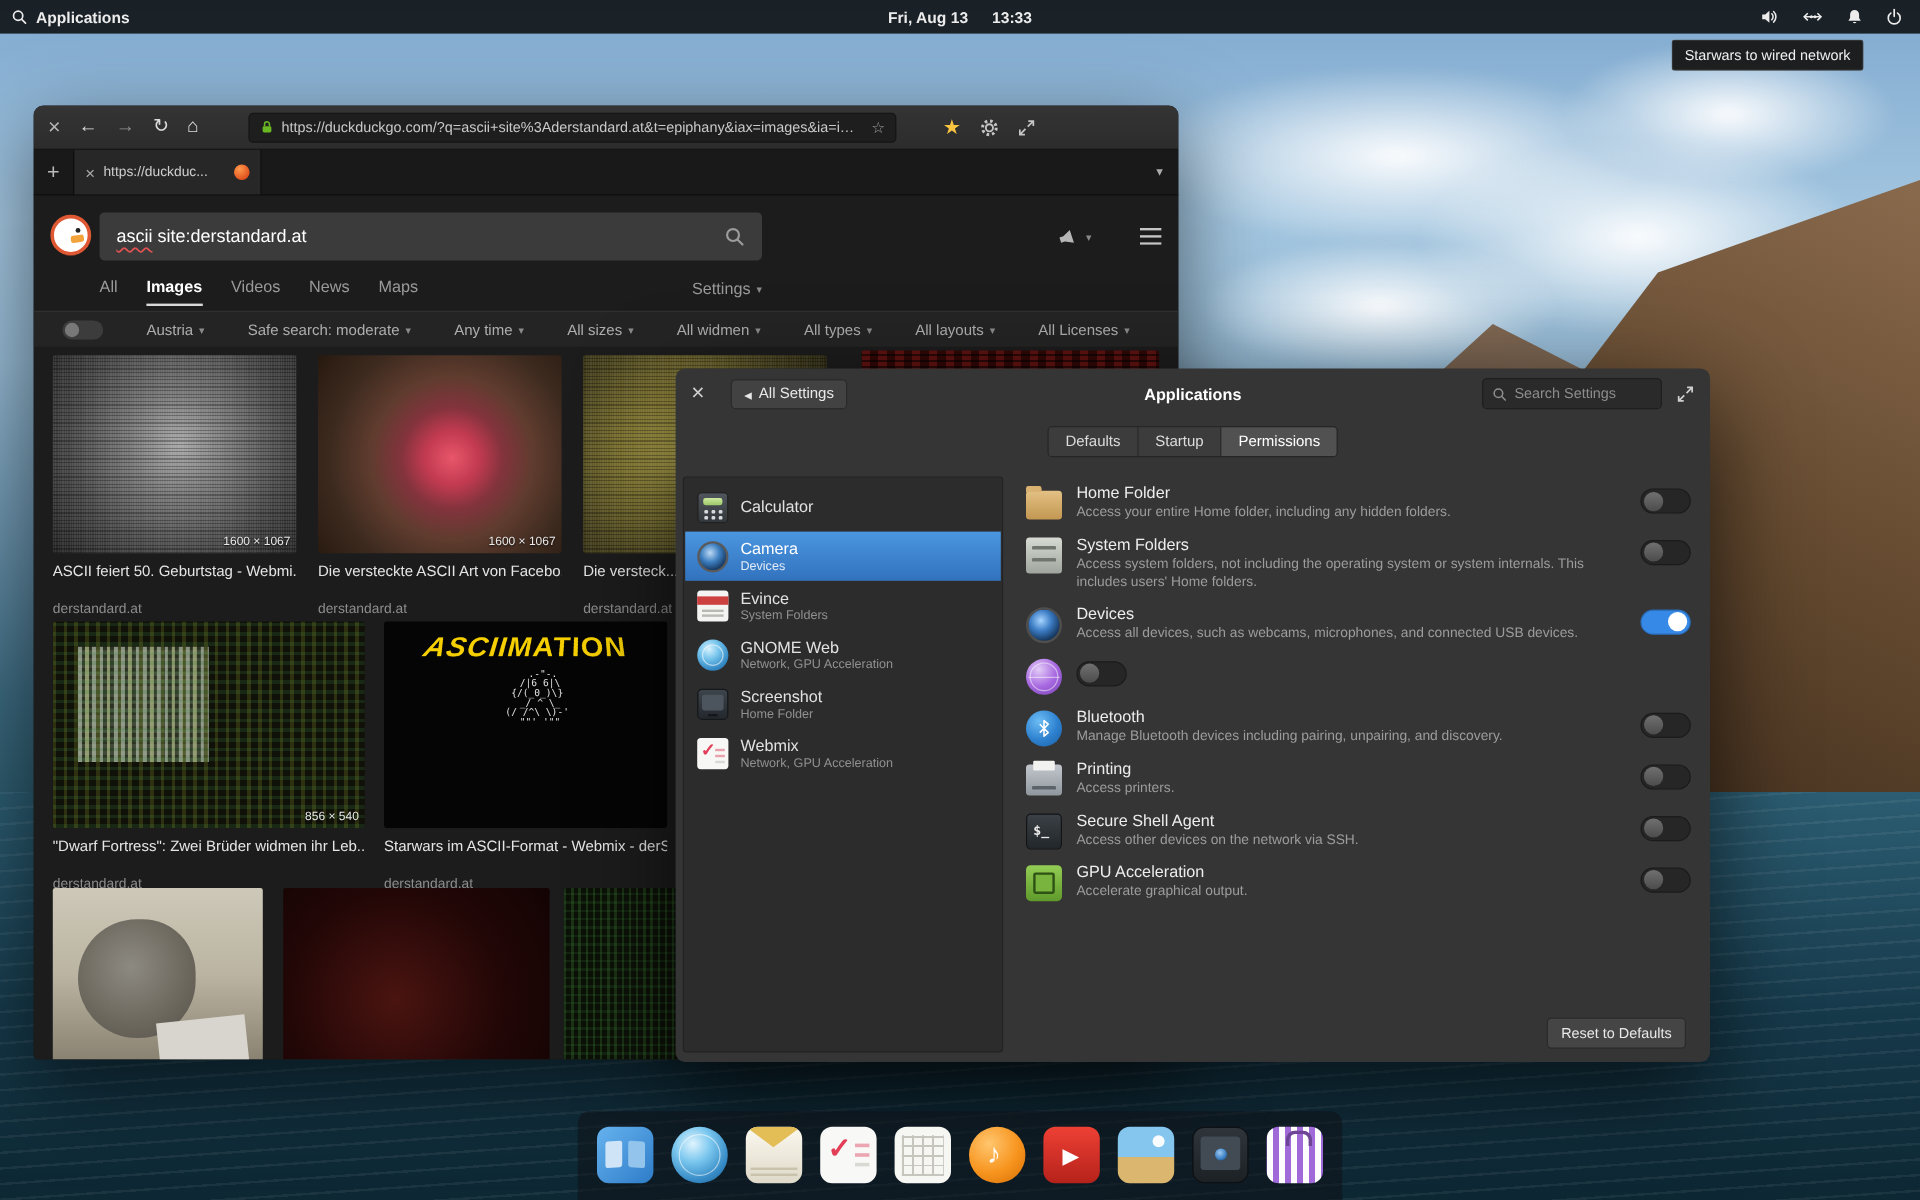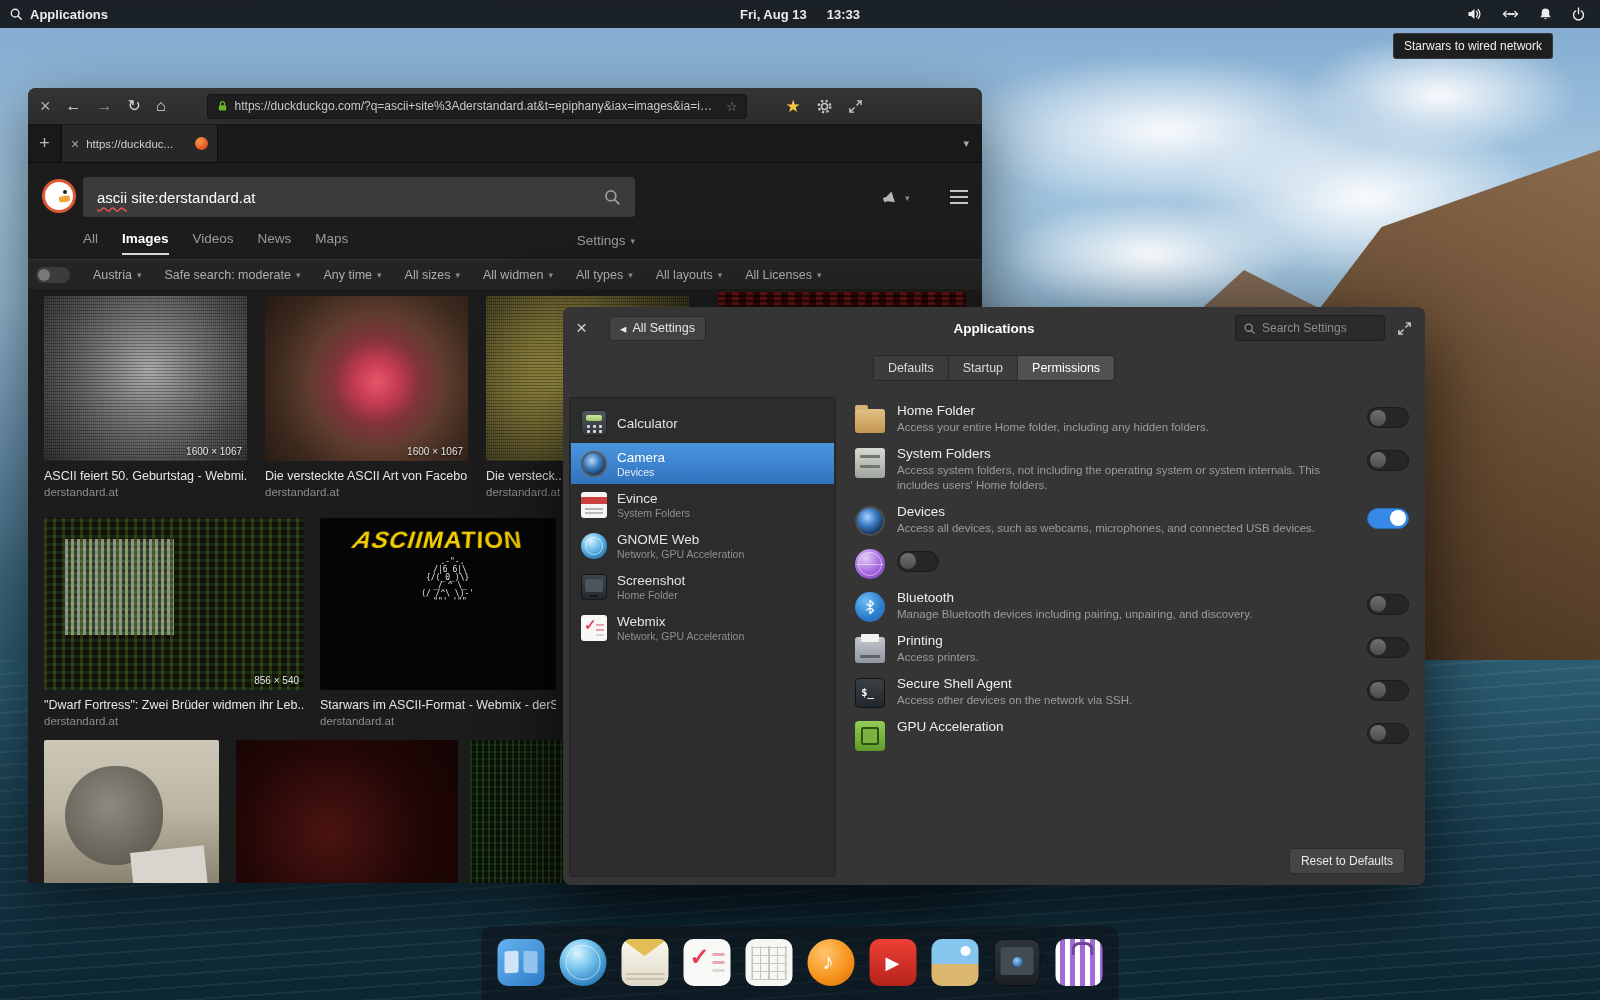--- a/index.html
+++ b/index.html
@@ -41,31 +41,31 @@
 .ddg-logo b{position:absolute;width:11px;height:6px;border-radius:2px;background:#f2a33c;top:14px;left:14px;transform:rotate(-8deg)}
 .ddg-search{position:absolute;left:55px;top:14px;width:552px;height:40px;background:#3b3b3b;border-radius:4px;display:flex;align-items:center;padding:0 14px;font-size:15px;color:#fff}
 .miss{text-decoration:underline wavy #e05252;text-underline-offset:4px}
 .ddg-loupe{margin-left:auto}
 .ddg-mega{position:absolute;left:852px;top:26px;display:flex;align-items:center;gap:5px;color:#b5b5b5}
 .ddg-burger{position:absolute;left:922px;top:27px}
 .ddg-nav{position:absolute;left:55px;top:62px;width:552px;display:flex;align-items:flex-end;gap:24px;font-size:13.5px;color:#9a9a9a;height:30px}
 .ddg-tab{padding-bottom:7px;border-bottom:2px solid transparent;cursor:default}
 .ddg-tab.active{color:#fff;border-bottom-color:#d8d8d8;font-weight:bold}
 .ddg-settings{margin-left:auto;display:flex;gap:5px;align-items:center;padding-bottom:7px}
-.filterbar{position:absolute;left:0;right:0;top:96px;height:30px;background:#242424;border-top:1px solid #303030;display:flex;align-items:center;gap:23px;padding:0 8px;font-size:12.5px;color:#aeaeae}
+.filterbar{position:absolute;left:0;right:0;top:96px;height:30px;background:#242424;border-top:1px solid #303030;display:flex;align-items:center;gap:36px;padding:0 24px;font-size:12.5px;color:#aeaeae}
 .fswitch{width:34px;height:16px;border-radius:8px;background:#3c3c3c;position:relative;flex:none}
 .fswitch::after{content:"";position:absolute;left:2px;top:2px;width:12px;height:12px;border-radius:50%;background:#787878}
 .filter{display:flex;align-items:center;gap:5px;white-space:nowrap}
 .car{font-size:9px;color:#8a8a8a}
 
 .tile{position:absolute;border-radius:2px;overflow:hidden}
 .dims{position:absolute;right:5px;bottom:4px;font-size:10px;color:#e9e9e9;text-shadow:0 1px 2px rgba(0,0,0,.9);z-index:2}
 .cap{position:absolute}
 .cap-t{font-size:12.5px;color:#e5e5e5;white-space:nowrap;overflow:hidden}
-.cap-s{font-size:11.5px;color:#8d8d8d;margin-top:3px}
+.cap-s{font-size:11.5px;color:#8d8d8d;margin-top:19px}
 .tx-noise::after{content:"";position:absolute;inset:0;background:repeating-linear-gradient(0deg,rgba(0,0,0,.28) 0 1px,transparent 1px 3px),repeating-linear-gradient(90deg,rgba(255,255,255,.07) 0 1px,transparent 1px 2px)}
 .tx-ascii1{background:radial-gradient(circle at 52% 45%,#a8a8a8 0%,#7a7a7a 30%,#4a4a4a 65%,#262626 100%)}
 .tx-monkey{background:radial-gradient(circle at 55% 52%,#e8566a 0%,#c23a50 16%,#83333d 30%,#5f3c2e 48%,#3d2a1f 72%,#27190f 100%)}
 .tx-ascii2{background:radial-gradient(circle at 42% 50%,#bcae4e 0%,#857a33 35%,#4a441f 70%,#2c2913 100%)}
 .tx-redband{background:repeating-linear-gradient(90deg,#5e1210 0 7px,#300806 7px 14px)}
 .tx-redband::after{content:"";position:absolute;inset:0;background:repeating-linear-gradient(0deg,rgba(0,0,0,.55) 0 2px,transparent 2px 5px)}
 .tx-df{background:#10120a}
 .tx-df::before{content:"";position:absolute;left:8%;top:12%;width:42%;height:56%;background:repeating-linear-gradient(90deg,rgba(165,175,155,.8) 0 3px,rgba(60,70,50,.55) 3px 6px),repeating-linear-gradient(0deg,rgba(120,130,110,.5) 0 3px,rgba(30,35,20,.6) 3px 6px)}
 .tx-df::after{content:"";position:absolute;inset:0;background:repeating-linear-gradient(90deg,rgba(150,160,40,.22) 0 3px,transparent 3px 9px),repeating-linear-gradient(0deg,rgba(60,140,70,.18) 0 3px,transparent 3px 8px)}
 .tx-sw{background:#050505;text-align:center}
@@ -495,20 +495,21 @@
       <span class="perm-text">
           <div class="perm-name">Secure Shell Agent</div>
           <div class="perm-desc">Access other devices on the network via SSH.</div>
         </span>
       <span class="pswitch"></span>
     </div>
     <div class="perm-row">
       <span class="pi pi-gpu"></span>
       <span class="perm-text">
           <div class="perm-name">GPU Acceleration</div>
+          <div class="perm-desc">Accelerate graphical output.</div>
         </span>
       <span class="pswitch"></span>
     </div>
   </div>
   <button class="st-reset">Reset to Defaults</button>
 </div>
 
 <div id="dock">
   <div class="di di-files"></div>
   <div class="di di-web"></div>

